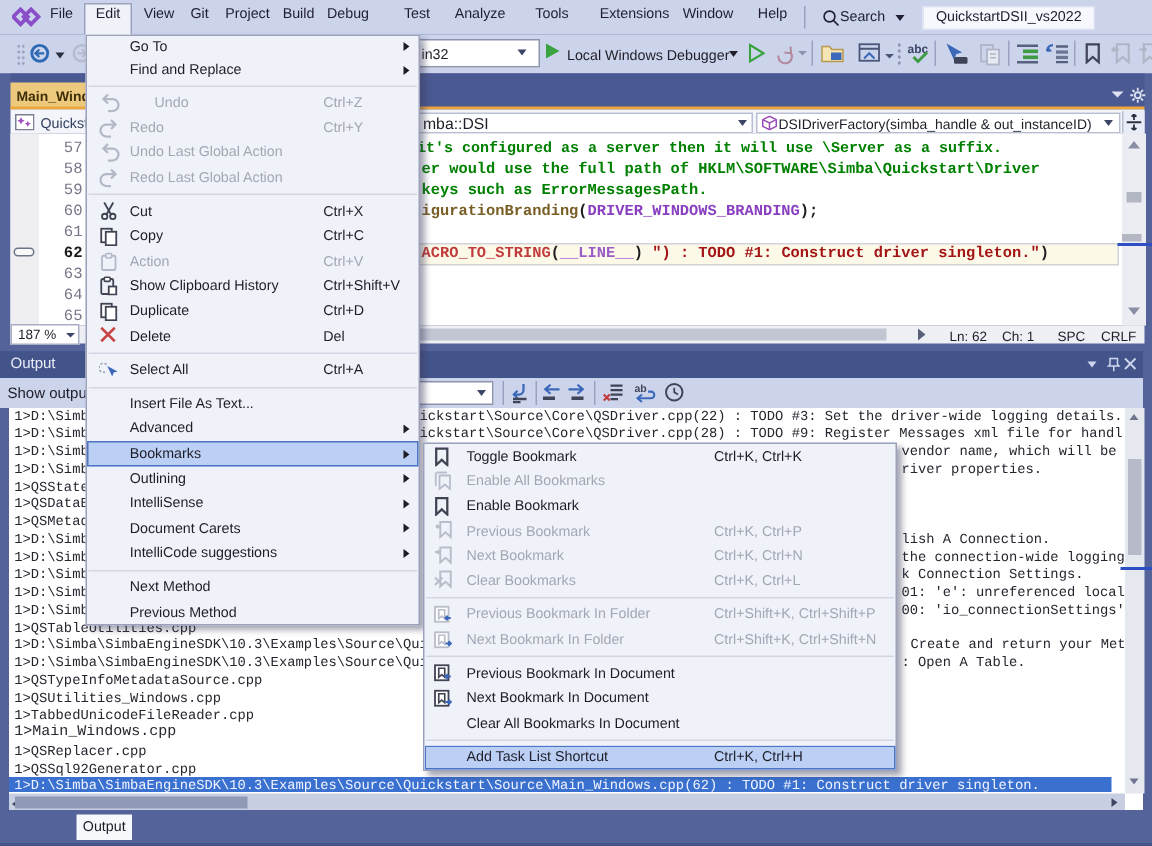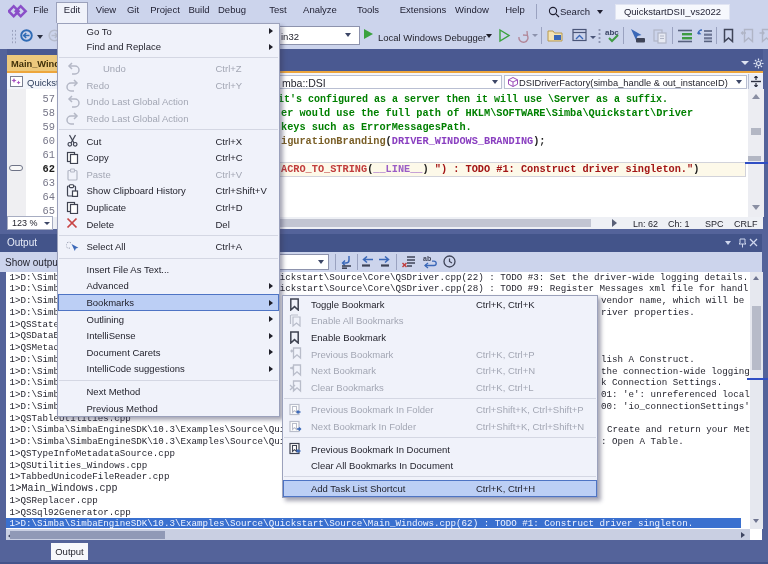--- a/index.html
+++ b/index.html
@@ -222,21 +222,21 @@
 <div class="abs mono" style="left:281px;top:134.8px;font-size:10.25px;line-height:13px;font-weight:bold;"><span style="color:#795e26">igurationBranding</span><span style="color:#1e1e1e">(</span><span style="color:#8a3fc0">DRIVER_WINDOWS_BRANDING</span><span style="color:#1e1e1e">);</span></div>
 <div class="abs mono" style="left:281px;top:162.7px;font-size:10.25px;line-height:13px;font-weight:bold;"><span style="color:#c13c3c">ACRO_TO_STRING</span><span style="color:#1e1e1e">(</span><span style="color:#9a5cc6">__LINE__</span><span style="color:#1e1e1e">) </span><span style="color:#a31515">") : TODO #1: Construct driver singleton."</span><span style="color:#1e1e1e">)</span></div>
 <div class="abs" style="left:748px;top:89px;width:16px;height:128px;background:#ecedf2;"></div>
 <div class="abs" style="left:752px;top:94px;width:0;height:0;border-left:4px solid transparent;border-right:4px solid transparent;border-bottom:5px solid #8a8fa3;"></div>
 <div class="abs" style="left:752px;top:205px;width:0;height:0;border-left:4px solid transparent;border-right:4px solid transparent;border-top:5px solid #8a8fa3;"></div>
 <div class="abs" style="left:751px;top:128px;width:10px;height:7px;background:#b3b7c4;"></div>
 <div class="abs" style="left:748px;top:156px;width:13px;height:5px;background:#b3b7c4;"></div>
 <div class="abs" style="left:745px;top:161.5px;width:23px;height:2px;background:#2f4ec4;"></div>
 <div class="abs" style="left:7px;top:217px;width:756px;height:11.5px;background:#eef0f5;"></div>
 <div class="abs" style="left:7px;top:215.5px;width:45.5px;height:14.5px;background:#fff;border:1px solid #a7adc2;display:flex;align-items:center;z-index:5;">
-    <span style="margin-left:4px;font-size:9px;color:#1e1e28;">123 %</span>
+    <span style="margin-left:4px;font-size:9px;color:#1e1e28;">187 %</span>
   </div>
 <div class="abs" style="left:44px;top:221.5px;width:0;height:0;border-left:3px solid transparent;border-right:3px solid transparent;border-top:3.5px solid #3c4666;z-index:6;"></div>
 <div class="abs" style="left:63px;top:219px;width:528px;height:8px;background:#c2c5d2;"></div>
 <div class="abs" style="left:612px;top:219px;width:0;height:0;border-top:4px solid transparent;border-bottom:4px solid transparent;border-left:5px solid #585f77;"></div>
 <div class="abs" style="left:633px;top:218.5px;font-size:9px;color:#1e1e28;">Ln: 62</div>
 <div class="abs" style="left:668px;top:218.5px;font-size:9px;color:#1e1e28;">Ch: 1</div>
 <div class="abs" style="left:705px;top:218.5px;font-size:9px;color:#1e1e28;">SPC</div>
 <div class="abs" style="left:734px;top:218.5px;font-size:9px;color:#1e1e28;">CRLF</div>
 <div class="abs" style="left:0;top:233.5px;width:762px;height:18.5px;background:#43548a;display:flex;align-items:center;">
     <span style="margin-left:7px;font-size:10px;color:#e8ecf8;">Output</span>
@@ -308,21 +308,21 @@
 <div class="abs mono" style="left:9.5px;top:271.5px;font-size:9.2px;color:#262630;max-width:739px;overflow:hidden;">1&gt;D:\Simba\SimbaEngineSDK\10.3\Examples\Source\Quickstart\Source\Core\QSDriver.cpp(22) : TODO #3: Set the driver-wide logging details.</div>
 <div class="abs mono" style="left:9.5px;top:283.2px;font-size:9.2px;color:#262630;max-width:739px;overflow:hidden;">1&gt;D:\Simba\SimbaEngineSDK\10.3\Examples\Source\Quickstart\Source\Core\QSDriver.cpp(28) : TODO #9: Register Messages xml file for handl</div>
 <div class="abs mono" style="left:9.5px;top:295.0px;font-size:9.2px;color:#262630;max-width:739px;overflow:hidden;">1&gt;D:\Simba\SimbaEngineSDK\10.3\Examples\Source\Qu</div>
 <div class="abs mono" style="left:601px;top:295.0px;font-size:9.2px;color:#262630;">vendor name, which will be</div>
 <div class="abs mono" style="left:9.5px;top:306.8px;font-size:9.2px;color:#262630;max-width:739px;overflow:hidden;">1&gt;D:\Simba\SimbaEngineSDK\10.3\Examples\Source\Qu</div>
 <div class="abs mono" style="left:601px;top:306.8px;font-size:9.2px;color:#262630;">river properties.</div>
 <div class="abs mono" style="left:9.5px;top:318.5px;font-size:9.2px;color:#262630;max-width:739px;overflow:hidden;">1&gt;QSStatement.cpp</div>
 <div class="abs mono" style="left:9.5px;top:330.2px;font-size:9.2px;color:#262630;max-width:739px;overflow:hidden;">1&gt;QSDataEngine.cpp</div>
 <div class="abs mono" style="left:9.5px;top:342.0px;font-size:9.2px;color:#262630;max-width:739px;overflow:hidden;">1&gt;QSMetadataSource.cpp</div>
 <div class="abs mono" style="left:9.5px;top:353.8px;font-size:9.2px;color:#262630;max-width:739px;overflow:hidden;">1&gt;D:\Simba\SimbaEngineSDK\10.3\Examples\Source\Qu</div>
-<div class="abs mono" style="left:601px;top:353.8px;font-size:9.2px;color:#262630;">lish A Construct.</div>
+<div class="abs mono" style="left:601px;top:353.8px;font-size:9.2px;color:#262630;">lish A Connection.</div>
 <div class="abs mono" style="left:9.5px;top:365.5px;font-size:9.2px;color:#262630;max-width:739px;overflow:hidden;">1&gt;D:\Simba\SimbaEngineSDK\10.3\Examples\Source\Qu</div>
 <div class="abs mono" style="left:601px;top:365.5px;font-size:9.2px;color:#262630;">the connection-wide logging</div>
 <div class="abs mono" style="left:9.5px;top:377.2px;font-size:9.2px;color:#262630;max-width:739px;overflow:hidden;">1&gt;D:\Simba\SimbaEngineSDK\10.3\Examples\Source\Qu</div>
 <div class="abs mono" style="left:601px;top:377.2px;font-size:9.2px;color:#262630;">k Connection Settings.</div>
 <div class="abs mono" style="left:9.5px;top:389.0px;font-size:9.2px;color:#262630;max-width:739px;overflow:hidden;">1&gt;D:\Simba\SimbaEngineSDK\10.3\Examples\Source\Qu</div>
 <div class="abs mono" style="left:601px;top:389.0px;font-size:9.2px;color:#262630;">01: 'e': unreferenced local</div>
 <div class="abs mono" style="left:9.5px;top:400.8px;font-size:9.2px;color:#262630;max-width:739px;overflow:hidden;">1&gt;D:\Simba\SimbaEngineSDK\10.3\Examples\Source\Qu</div>
 <div class="abs mono" style="left:601px;top:400.8px;font-size:9.2px;color:#262630;">00: 'io_connectionSettings'</div>
 <div class="abs mono" style="left:9.5px;top:412.5px;font-size:9.2px;color:#262630;max-width:739px;overflow:hidden;">1&gt;QSTableUtilities.cpp</div>
 <div class="abs mono" style="left:9.5px;top:424.2px;font-size:9.2px;color:#262630;max-width:739px;overflow:hidden;">1&gt;D:\Simba\SimbaEngineSDK\10.3\Examples\Source\Quickstart\Source\DataEngine</div>
@@ -422,21 +422,21 @@
       <span class="lab" style="left:28.5px;">Copy</span>
       <span class="sc" style="left:157.5px;">Ctrl+C</span>
     </div>
 <div class="mi dis">
       <span class="lab" style="left:8px;top:1.5px;">
         <svg width="13" height="13" viewBox="0 0 13 13">
           <rect x="2" y="2.5" width="9" height="9.5" rx="1" fill="none" stroke="#b4b8c6" stroke-width="1.2"></rect>
           <rect x="4.5" y="1" width="4" height="3" rx="0.8" fill="#eceef6" stroke="#b4b8c6" stroke-width="1.1"></rect>
         </svg>
       </span>
-      <span class="lab" style="left:28.5px;">Paste</span>
+      <span class="lab" style="left:28.5px;">Action</span>
       <span class="sc" style="left:157.5px;">Ctrl+V</span>
     </div>
 <div class="mi">
       <span class="lab" style="left:8px;top:1.5px;">
         <svg width="13" height="13" viewBox="0 0 13 13">
           <rect x="1.5" y="2" width="8" height="10" rx="1" fill="none" stroke="#3f4352" stroke-width="1.2"></rect>
           <rect x="3.5" y="0.8" width="4" height="2.8" rx="0.8" fill="#fff" stroke="#3f4352" stroke-width="1.1"></rect>
           <rect x="6.5" y="7" width="5" height="5.4" fill="#fff" stroke="#3f4352" stroke-width="1.2"></rect>
         </svg>
       </span>
@@ -596,20 +596,30 @@
       <span class="lab" style="left:6px;top:1.5px;">
         <svg width="14" height="13" viewBox="0 0 14 13">
           <rect x="1" y="1.5" width="9" height="10" fill="#fff" stroke="#3f4352" stroke-width="1.2"></rect>
           <path d="M3.5 3.5 h4 v6 l-2 -1.8 l-2 1.8 Z" fill="none" stroke="#3f4352" stroke-width="1.1"></path>
           <path d="M11.5 9 L8 9 M9.5 7.5 L8 9 L9.5 10.5" fill="none" stroke="#3b68b8" stroke-width="1.4"></path>
         </svg>
       </span>
       <span class="lab" style="left:28px;">Previous Bookmark In Document</span>
     </div>
 <div class="mi">
+      <span class="lab" style="left:6px;top:1.5px;">
+        <svg width="14" height="13" viewBox="0 0 14 13">
+          <rect x="1" y="1.5" width="9" height="10" fill="#fff" stroke="#3f4352" stroke-width="1.2"></rect>
+          <path d="M3.5 3.5 h4 v6 l-2 -1.8 l-2 1.8 Z" fill="none" stroke="#3f4352" stroke-width="1.1"></path>
+          <path d="M8 9 L11.5 9 M10 7.5 L11.5 9 L10 10.5" fill="none" stroke="#3b68b8" stroke-width="1.4"></path>
+        </svg>
+      </span>
+      <span class="lab" style="left:28px;">Next Bookmark In Document</span>
+    </div>
+<div class="mi">
       <span class="lab" style="left:28px;">Clear All Bookmarks In Document</span>
     </div>
 <div class="msep"></div>
 <div class="mi" style="background:#bccff5;box-shadow:inset 0 0 0 1px #4e74c4;">
       <span class="lab" style="left:28px;">Add Task List Shortcut</span>
       <span class="sc" style="left:193px;">Ctrl+K, Ctrl+H</span>
     </div>
 </div>
 <div class="abs" style="left:0;top:561.5px;width:768px;height:2.5px;background:#44538a;"></div>
 </body></html>

